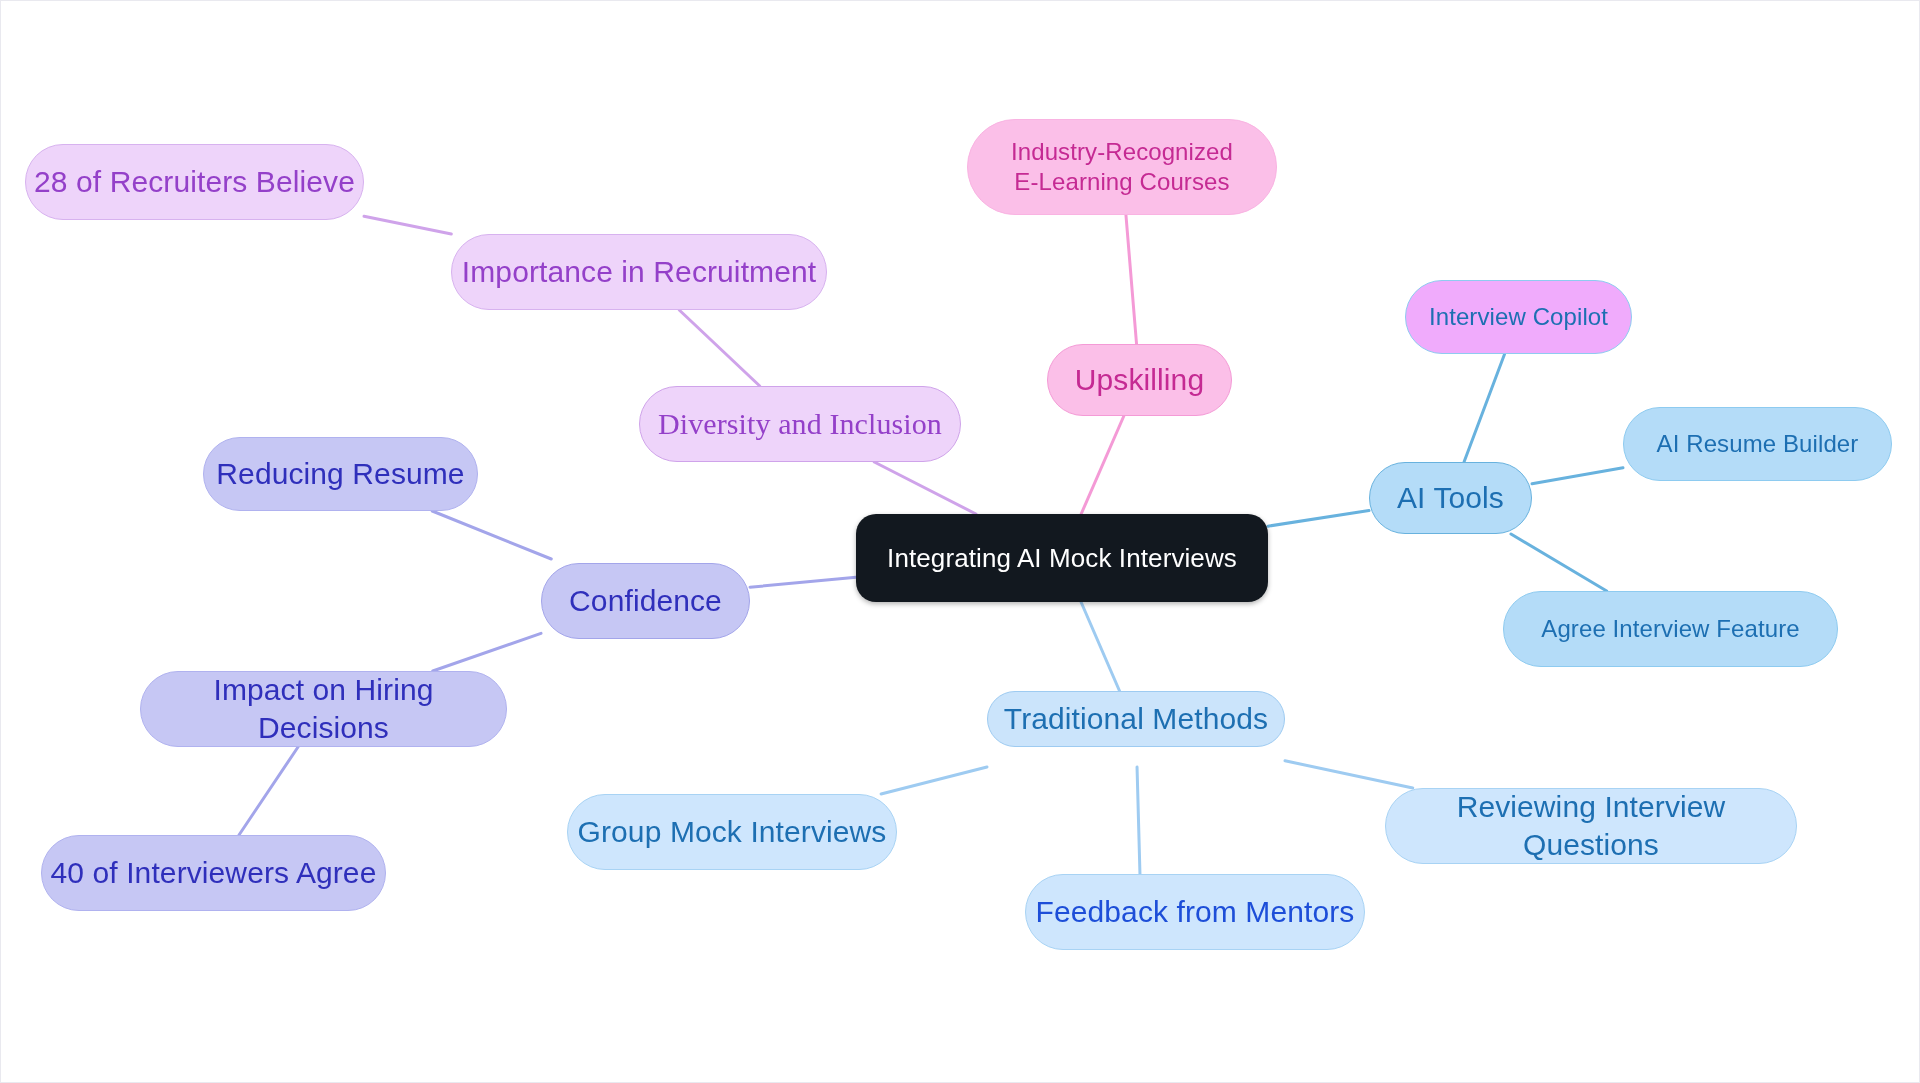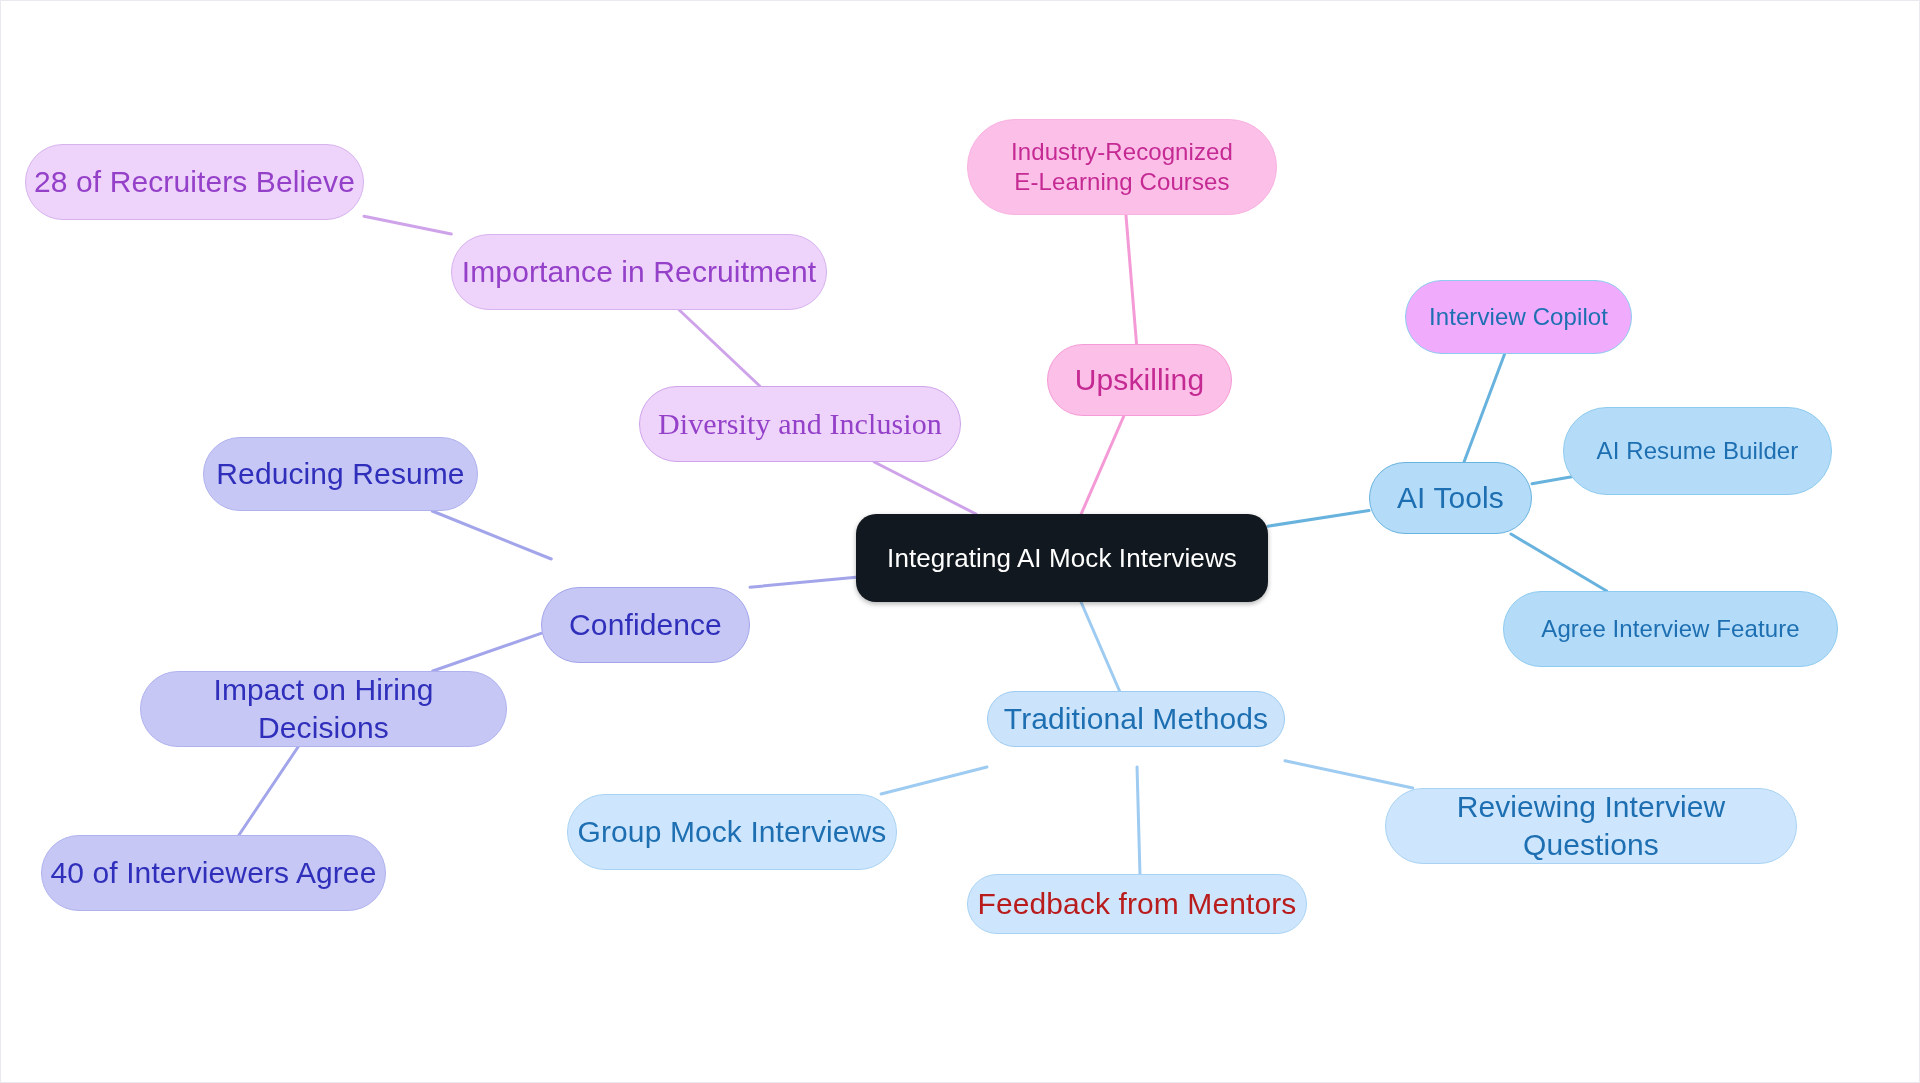--- a/index.html
+++ b/index.html
@@ -76,27 +76,27 @@
       <path d="M 758.75 385 Q 718.5 347 678.25 309" fill="none" stroke="#cfa3ea" stroke-width="3" stroke-linecap="round"></path>
       <path d="M 450.3222222222222 233 Q 406.6611111111111 224.15973003374577 363 215.31946006749155" fill="none" stroke="#cfa3ea" stroke-width="3" stroke-linecap="round"></path>
     </svg>
   <div id="nodes">
       <div class="node root rootlabel" style="left: 855px; top: 513px; width: 412px; height: 88px; background: rgb(18, 24, 31); color: rgb(255, 255, 255);"><span>Integrating AI Mock Interviews</span></div>
       <div class="node lvl1" style="left: 1046px; top: 343px; width: 185px; height: 72px; background: rgb(251, 191, 232); color: rgb(197, 42, 147); border-color: rgb(244, 154, 214);"><span>Upskilling</span></div>
       <div class="node lvl2" style="left: 966px; top: 118px; width: 310px; height: 96px; background: rgb(251, 191, 232); color: rgb(197, 42, 147); border-color: rgb(249, 179, 226);"><span>Industry-Recognized
 E-Learning Courses</span></div>
       <div class="node lvl1" style="left: 1368px; top: 461px; width: 163px; height: 72px; background: rgb(180, 220, 248); color: rgb(29, 111, 178); border-color: rgb(104, 178, 222);"><span>AI Tools</span></div>
       <div class="node lvl2" style="left: 1404px; top: 279px; width: 227px; height: 74px; background: #f0abfc; color: rgb(29, 111, 178); border-color: rgb(142, 203, 240);"><span>Interview Copilot</span></div>
-      <div class="node lvl2" style="left: 1562px; top: 406px; width: 269px; height: 88px; background: rgb(180, 220, 248); color: rgb(29, 111, 178); border-color: rgb(142, 203, 240);"><span>AI Resume Builder</span></div>
+      <div class="node lvl2" style="left: 1622px; top: 406px; width: 269px; height: 74px; background: rgb(180, 220, 248); color: rgb(29, 111, 178); border-color: rgb(142, 203, 240);"><span>AI Resume Builder</span></div>
       <div class="node lvl2" style="left: 1502px; top: 590px; width: 335px; height: 76px; background: rgb(180, 220, 248); color: rgb(29, 111, 178); border-color: rgb(142, 203, 240);"><span>Agree Interview Feature</span></div>
       <div class="node lvl1" style="left: 986px; top: 690px; width: 298px; height: 56px; background: rgb(203, 228, 251); color: rgb(29, 111, 178); border-color: rgb(158, 203, 241);"><span>Traditional Methods</span></div>
       <div class="node lvl1" style="left: 566px; top: 793px; width: 330px; height: 76px; background: rgb(206, 230, 253); color: rgb(29, 111, 178); border-color: rgb(168, 211, 244);"><span>Group Mock Interviews</span></div>
-      <div class="node lvl1" style="left: 966px; top: 873px; width: 340px; height: 60px; background: rgb(206, 230, 253); color: #b91c1c; border-color: rgb(168, 211, 244);"><span>Feedback from Mentors</span></div>
+      <div class="node lvl1" style="left: 1024px; top: 873px; width: 340px; height: 76px; background: rgb(206, 230, 253); color: #1d4ed8; border-color: rgb(168, 211, 244);"><span>Feedback from Mentors</span></div>
       <div class="node lvl1" style="left: 1384px; top: 787px; width: 412px; height: 76px; background: rgb(206, 230, 253); color: rgb(29, 111, 178); border-color: rgb(168, 211, 244);"><span>Reviewing Interview Questions</span></div>
-      <div class="node lvl1" style="left: 540px; top: 586px; width: 209px; height: 76px; background: rgb(198, 199, 244); color: rgb(47, 47, 187); border-color: rgb(163, 165, 234);"><span>Confidence</span></div>
+      <div class="node lvl1" style="left: 540px; top: 562px; width: 209px; height: 76px; background: rgb(198, 199, 244); color: rgb(47, 47, 187); border-color: rgb(163, 165, 234);"><span>Confidence</span></div>
       <div class="node lvl1" style="left: 202px; top: 436px; width: 275px; height: 74px; background: rgb(198, 199, 244); color: rgb(47, 47, 187); border-color: rgb(176, 178, 239);"><span>Reducing Resume</span></div>
       <div class="node lvl1" style="left: 139px; top: 670px; width: 367px; height: 76px; background: rgb(198, 199, 244); color: rgb(47, 47, 187); border-color: rgb(176, 178, 239);"><span>Impact on Hiring Decisions</span></div>
       <div class="node lvl1" style="left: 40px; top: 834px; width: 345px; height: 76px; background: rgb(198, 199, 244); color: rgb(47, 47, 187); border-color: rgb(176, 178, 239);"><span>40 of Interviewers Agree</span></div>
       <div class="node lvl1" style="left: 638px; top: 385px; width: 322px; height: 76px; background: rgb(238, 212, 250); color: rgb(148, 64, 201); border-color: rgb(207, 163, 234); font-family: Liberation Serif, serif;"><span>Diversity and Inclusion</span></div>
       <div class="node lvl1" style="left: 450px; top: 233px; width: 376px; height: 76px; background: rgb(238, 212, 250); color: rgb(148, 64, 201); border-color: rgb(215, 178, 239);"><span>Importance in Recruitment</span></div>
       <div class="node lvl1" style="left: 24px; top: 143px; width: 339px; height: 76px; background: rgb(238, 212, 250); color: rgb(148, 64, 201); border-color: rgb(215, 178, 239);"><span>28 of Recruiters Believe</span></div>
     </div>
 </div>
 
 </body></html>

